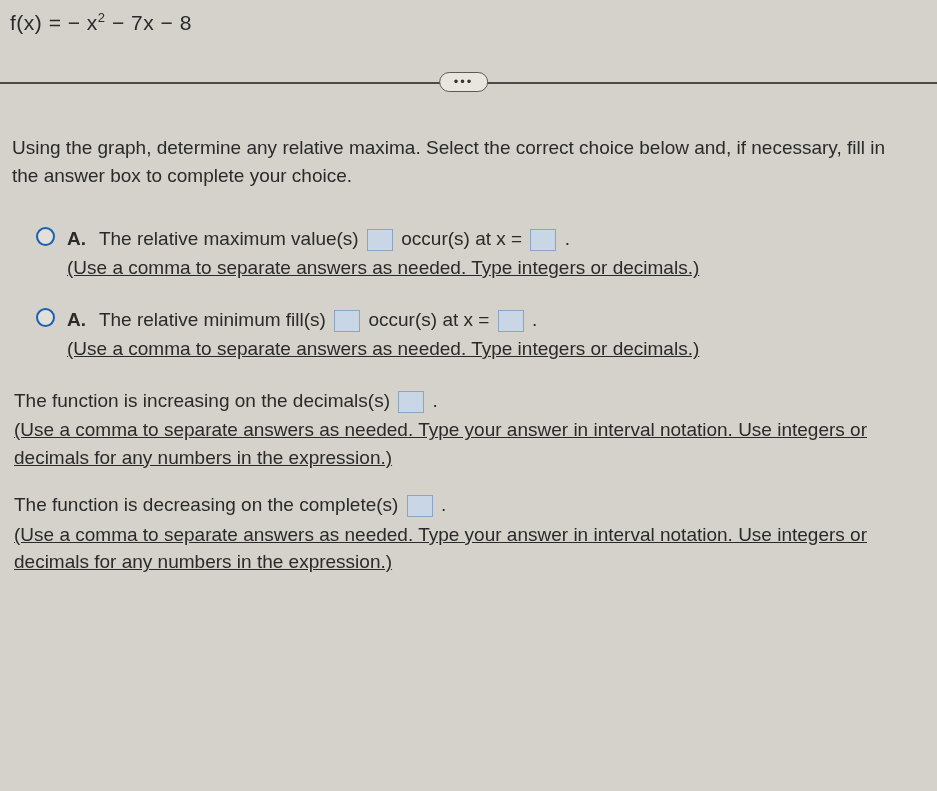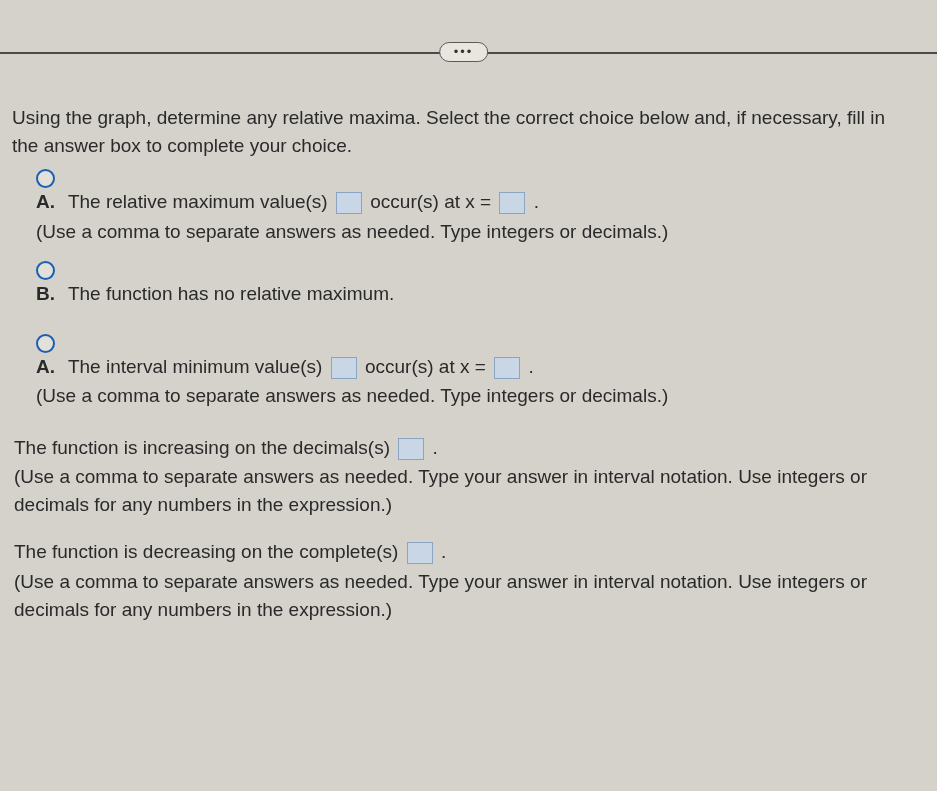--- a/index.html
+++ b/index.html
@@ -56,49 +56,49 @@
   }
   .ellipsis-btn span {
     font-size: 13px;
     letter-spacing: 2px;
     color: #333;
     line-height: 1;
     position: relative;
     top: -1px;
   }
   .prompt {
-    margin: 0 0 8px 4px;
+    margin: 0 0 35px 4px;
     max-width: 900px;
   }
   .choice-group { margin-left: 28px; margin-bottom: 24px; }
   .choice {
     display: flex;
     align-items: flex-start;
     margin-bottom: 14px;
-    flex-direction: column;
   }
   .radio {
     flex: 0 0 auto;
     width: 19px;
     height: 19px;
     border: 2px solid #1a5fb4;
     border-radius: 50%;
     margin-right: 12px;
     margin-top: 2px;
     background: #e2e0d9;
     cursor: pointer;
   }
   .choice-body { flex: 1; }
   .choice-label {
     font-weight: bold;
     margin-right: 8px;
   }
   .hint {
     display: block;
     margin-top: 2px;
+    text-decoration: underline;
   }
   .answer-box {
     display: inline-block;
     width: 26px;
     height: 22px;
     background: #c9d6e6;
     border: 1px solid #8aa4c4;
     vertical-align: middle;
     margin: 0 3px;
     cursor: text;
@@ -108,20 +108,21 @@
   }
   .interval-block {
     margin: 0 0 20px 6px;
   }
 </style>
 </head>
 <body>
 
 <div class="page">
 
+  <div class="equation">f(x) = − x<sup>2</sup> − 7x − 8</div>
 
   <div class="divider-row">
     <div class="divider-line"></div>
     <div class="ellipsis-btn">
       <span>•••</span>
     </div>
   </div>
 
   <div class="prompt">Using the graph, determine any relative maxima. Select the correct choice below and, if necessary, fill in the answer box to complete your choice.</div>
 
@@ -131,36 +132,29 @@
       <div class="choice-body">
         <span class="choice-label">A.</span>
         <span>The relative maximum value(s) </span>
         <span class="answer-box"></span>
         <span> occur(s) at x = </span>
         <span class="answer-box"></span>
         <span>.</span>
         <span class="hint">(Use a comma to separate answers as needed. Type integers or decimals.)</span>
       </div>
     </div>
-    <div class="choice">
-      <div class="radio"></div>
-      <div class="choice-body">
-        <span class="choice-label">B.</span>
-        <span>The function has no relative maximum.</span>
-      </div>
-    </div>
   </div>
 
 
   <div class="choice-group">
     <div class="choice">
       <div class="radio"></div>
       <div class="choice-body">
         <span class="choice-label">A.</span>
-        <span>The interval minimum value(s) </span>
+        <span>The relative minimum fill(s) </span>
         <span class="answer-box"></span>
         <span> occur(s) at x = </span>
         <span class="answer-box"></span>
         <span>.</span>
         <span class="hint">(Use a comma to separate answers as needed. Type integers or decimals.)</span>
       </div>
     </div>
   </div>
 
   <div class="interval-block">

